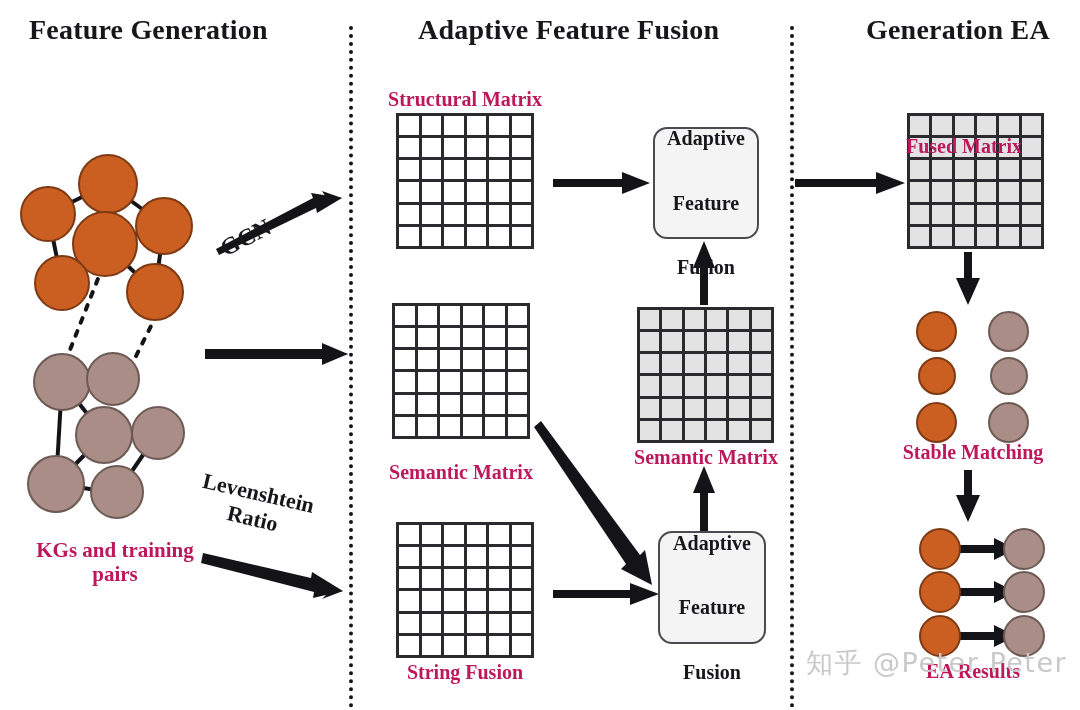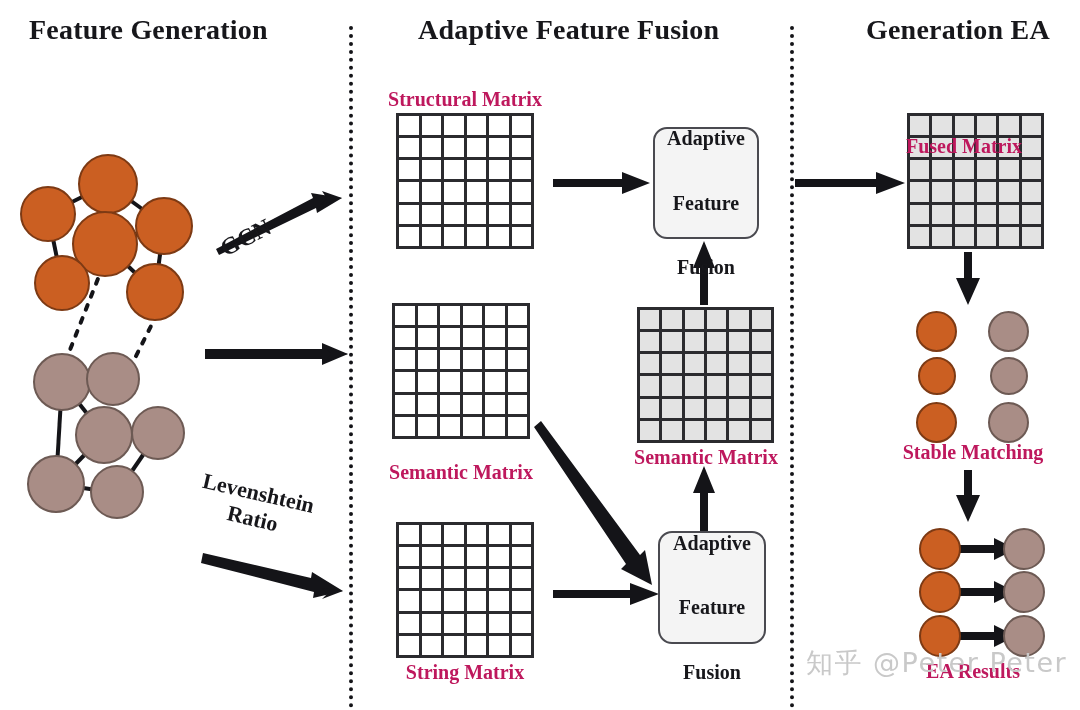--- a/index.html
+++ b/index.html
@@ -200,20 +200,24 @@
   <div class="node src" style="left:135px;top:197px;width:58px;height:58px;"></div>
   <div class="node src" style="left:126px;top:263px;width:58px;height:58px;"></div>
 
   <div class="node tgt" style="left:33px;top:353px;width:58px;height:58px;"></div>
   <div class="node tgt" style="left:86px;top:352px;width:54px;height:54px;"></div>
   <div class="node tgt" style="left:75px;top:406px;width:58px;height:58px;"></div>
   <div class="node tgt" style="left:131px;top:406px;width:54px;height:54px;"></div>
   <div class="node tgt" style="left:27px;top:455px;width:58px;height:58px;"></div>
   <div class="node tgt" style="left:90px;top:465px;width:54px;height:54px;"></div>
 
+  <div class="caption multiline" style="left:0px;top:538px;width:230px;font-size:21px;">
+    <span>KGs and training</span><br>
+    <span>pairs</span>
+  </div>
 
   <div class="rot-label" style="left:216px;top:238px;font-size:24px;transform:rotate(-27deg);">GCN</div>
 
 
   <div class="rot-label" style="left:206px;top:468px;font-size:22px;transform:rotate(13deg);text-align:center;">
     <span>Levenshtein</span><br>
     <span style="display:block;text-align:center;">Ratio</span>
   </div>
 
   <div class="matrix" id="m-structural" style="left: 396px; top: 113px; width: 138px; height: 136px; grid-template-columns: repeat(6, 1fr); grid-template-rows: repeat(6, 1fr);">
@@ -327,21 +331,21 @@
       <div class="cell"></div>
       <div class="cell"></div>
       <div class="cell"></div>
       <div class="cell"></div>
       <div class="cell"></div>
       <div class="cell"></div>
       <div class="cell"></div>
       <div class="cell"></div>
       <div class="cell"></div>
     </div>
-  <div class="caption" style="left:365px;top:661px;width:200px;"><span>String Matrix</span></div>
+  <div class="caption" style="left:365px;top:661px;width:200px;"><span>String Fusion</span></div>
 
   <div class="matrix filled" id="m-textual" style="left: 637px; top: 307px; width: 137px; height: 136px; grid-template-columns: repeat(6, 1fr); grid-template-rows: repeat(6, 1fr);">
       <div class="cell"></div>
       <div class="cell"></div>
       <div class="cell"></div>
       <div class="cell"></div>
       <div class="cell"></div>
       <div class="cell"></div>
       <div class="cell"></div>
       <div class="cell"></div>

